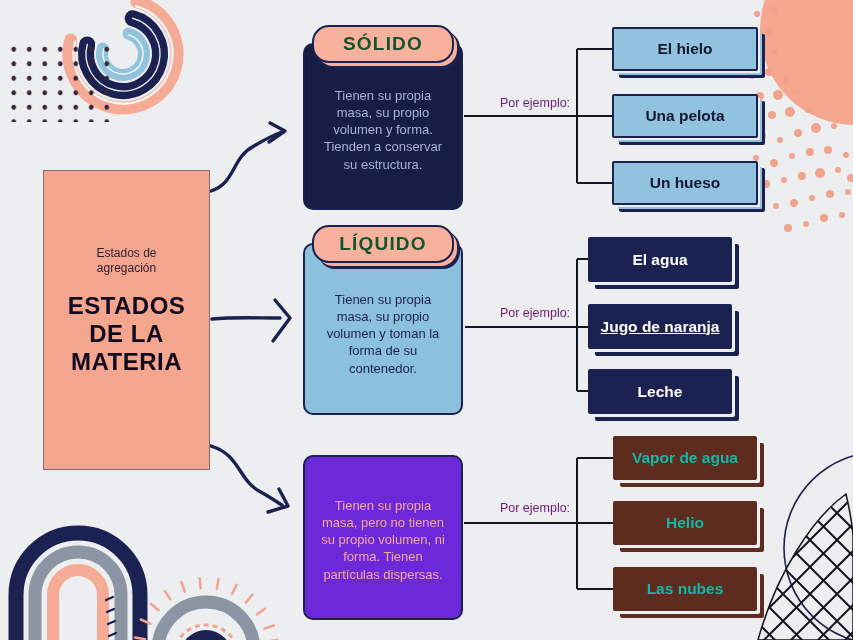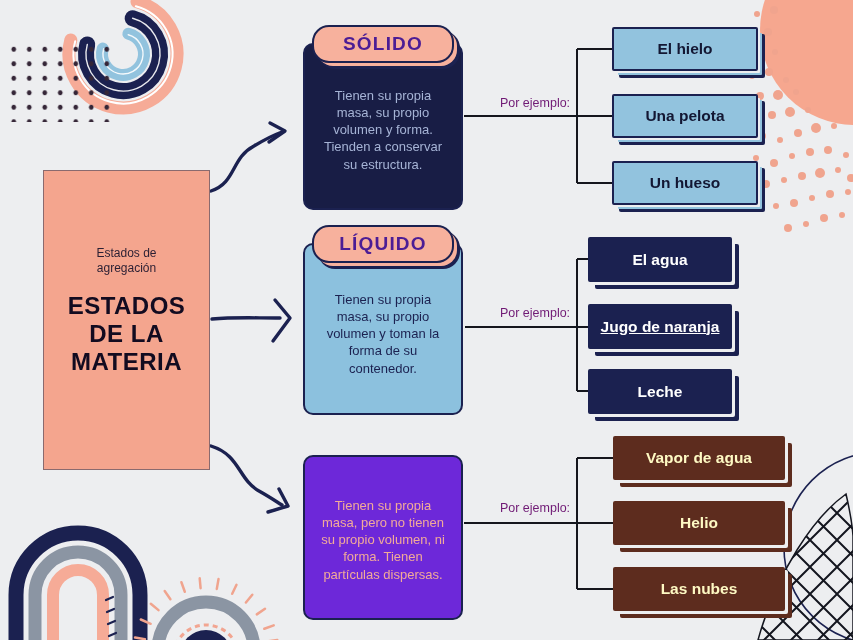--- a/index.html
+++ b/index.html
@@ -38,36 +38,36 @@
   .body-solido{left:303px;top:43px;height:167px;background:#181d45;color:#a6b4d6;padding:42px 16px 0;}
   .body-liquido{left:303px;top:243px;height:172px;background:#8cc1de;color:#1b2150;padding:46px 16px 0;}
   .body-gaseoso{left:303px;top:455px;height:165px;background:#6d28d9;color:#f2ab98;padding:40px 16px 0;}
 
   
   .state-tab{
     position:absolute;left:312px;width:142px;height:38px;box-sizing:border-box;
     background:#f7b19d;border:2.5px solid #1b2150;border-radius:17px;
     box-shadow:4px 4px 0 -1px #f7b19d,6px 6px 0 0 #1b2150;
     display:flex;align-items:center;justify-content:center;
-    font-weight:bold;font-size:19px;letter-spacing:1.2px;color:#4c1d95;z-index:3;
+    font-weight:bold;font-size:19px;letter-spacing:1.2px;color:#14532d;z-index:3;
   }
   .tab-solido{top:25px;}
   .tab-liquido{top:225px;}
   .tab-gaseoso{top:437px;}
 
   
   .ex{
     position:absolute;display:flex;align-items:center;justify-content:center;
     font-weight:bold;font-size:15.5px;border-radius:2px;box-sizing:border-box;
   }
   .ex-solido{left:612px;width:146px;height:44px;background:#92c3de;border:2px solid #1b2150;color:#131733;
     box-shadow:3px 3px 0 -1px #edeef0,5px 5px 0 -1px #92c3de,7px 7px 0 0 #1b2150;}
   .ex-liquido{left:588px;width:144px;height:45px;background:#1b2150;color:#ffffff;
     box-shadow:3px 3px 0 0 #edeef0,7px 7px 0 0 #1b2150;}
-  .ex-gaseoso{left:613px;width:172px;height:44px;background:#5d2c1e;color:#fef9c3;
+  .ex-gaseoso{left:613px;width:144px;height:44px;background:#5d2c1e;color:#14b8a6;
     box-shadow:3px 3px 0 0 #edeef0,7px 7px 0 0 #5d2c1e;}
 
   .ex-s0{top:27px;} .ex-s1{top:94px;} .ex-s2{top:161px;}
   .ex-l0{top:237px;} .ex-l1{top:304px;text-decoration:underline;} .ex-l2{top:369px;}
   .ex-g0{top:436px;} .ex-g1{top:501px;} .ex-g2{top:567px;}
 
   
   .por-label{
     position:absolute;left:492px;width:86px;text-align:center;
     font-size:12.5px;font-weight:normal;color:#701a75;

